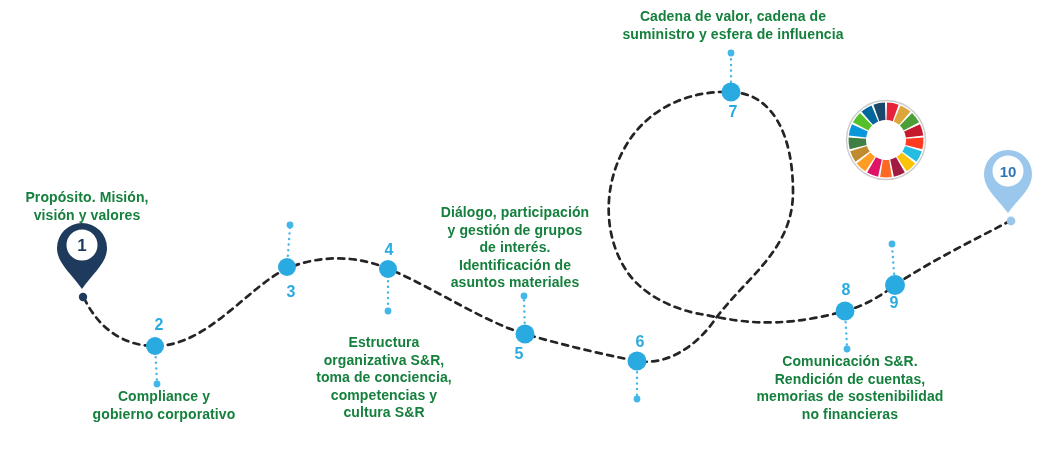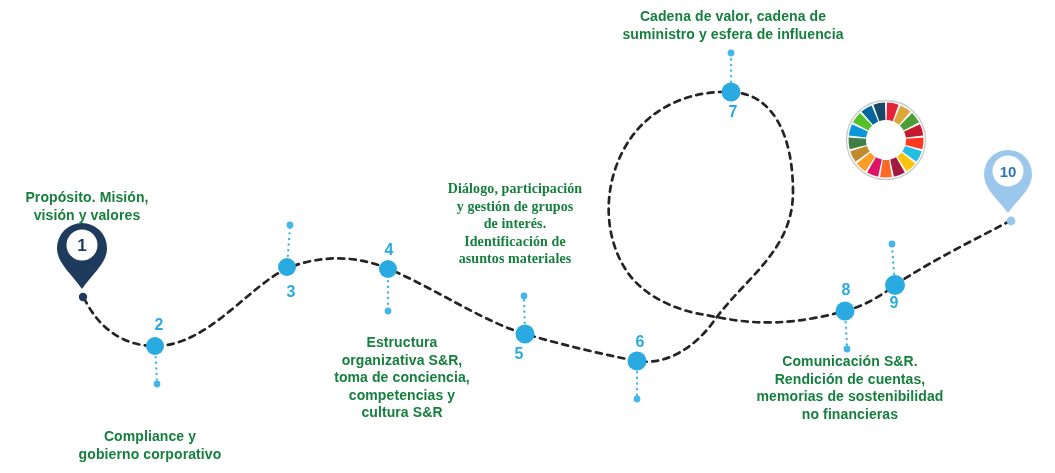--- a/index.html
+++ b/index.html
@@ -132,28 +132,28 @@
         <path d="M 849.66 149.27 A 37.5 37.5 0 0 1 848.58 137.57 L 866.04 138.70 A 20 20 0 0 0 866.62 144.94 Z" fill="#3F7E44"></path>
         <path d="M 848.77 135.51 A 37.5 37.5 0 0 1 851.98 124.21 L 867.86 131.58 A 20 20 0 0 0 866.14 137.61 Z" fill="#0A97D9"></path>
         <path d="M 852.90 122.37 A 37.5 37.5 0 0 1 859.98 112.99 L 872.12 125.60 A 20 20 0 0 0 868.35 130.60 Z" fill="#56C02B"></path>
         <path d="M 861.51 111.60 A 37.5 37.5 0 0 1 871.50 105.42 L 878.27 121.56 A 20 20 0 0 0 872.94 124.85 Z" fill="#00689D"></path>
         <path d="M 873.42 104.67 A 37.5 37.5 0 0 1 884.97 102.51 L 885.45 120.01 A 20 20 0 0 0 879.29 121.16 Z" fill="#19486A"></path>
       </g>
   </svg>
 
   <div class="lbl" style="left:87px;top:182px;margin-top:7px;">Propósito. Misión,
 visión y valores</div>
-  <div class="lbl" style="left:150px;top:388px;margin-top:40px;">Compliance y
+  <div class="lbl" style="left:164px;top:388px;">Compliance y
 gobierno corporativo</div>
-  <div class="lbl" style="left:402px;top:334px;text-align:center;">Estructura
+  <div class="lbl" style="left:384px;top:334px;text-align:center;">Estructura
 organizativa S&amp;R,
 toma de conciencia,
 competencias y
 cultura S&amp;R</div>
-  <div class="lbl" style="left:515px;top:180px;font-family:Liberation Serif, serif;">Diálogo, participación
+  <div class="lbl" style="left:515px;top:204px;">Diálogo, participación
 y gestión de grupos
 de interés.
 Identificación de
 asuntos materiales</div>
   <div class="lbl" style="left:733px;top:8px;">Cadena de valor, cadena de
 suministro y esfera de influencia</div>
   <div class="lbl" style="left:850px;top:353px;">Comunicación S&amp;R.
 Rendición de cuentas,
 memorias de sostenibilidad
 no financieras</div>

